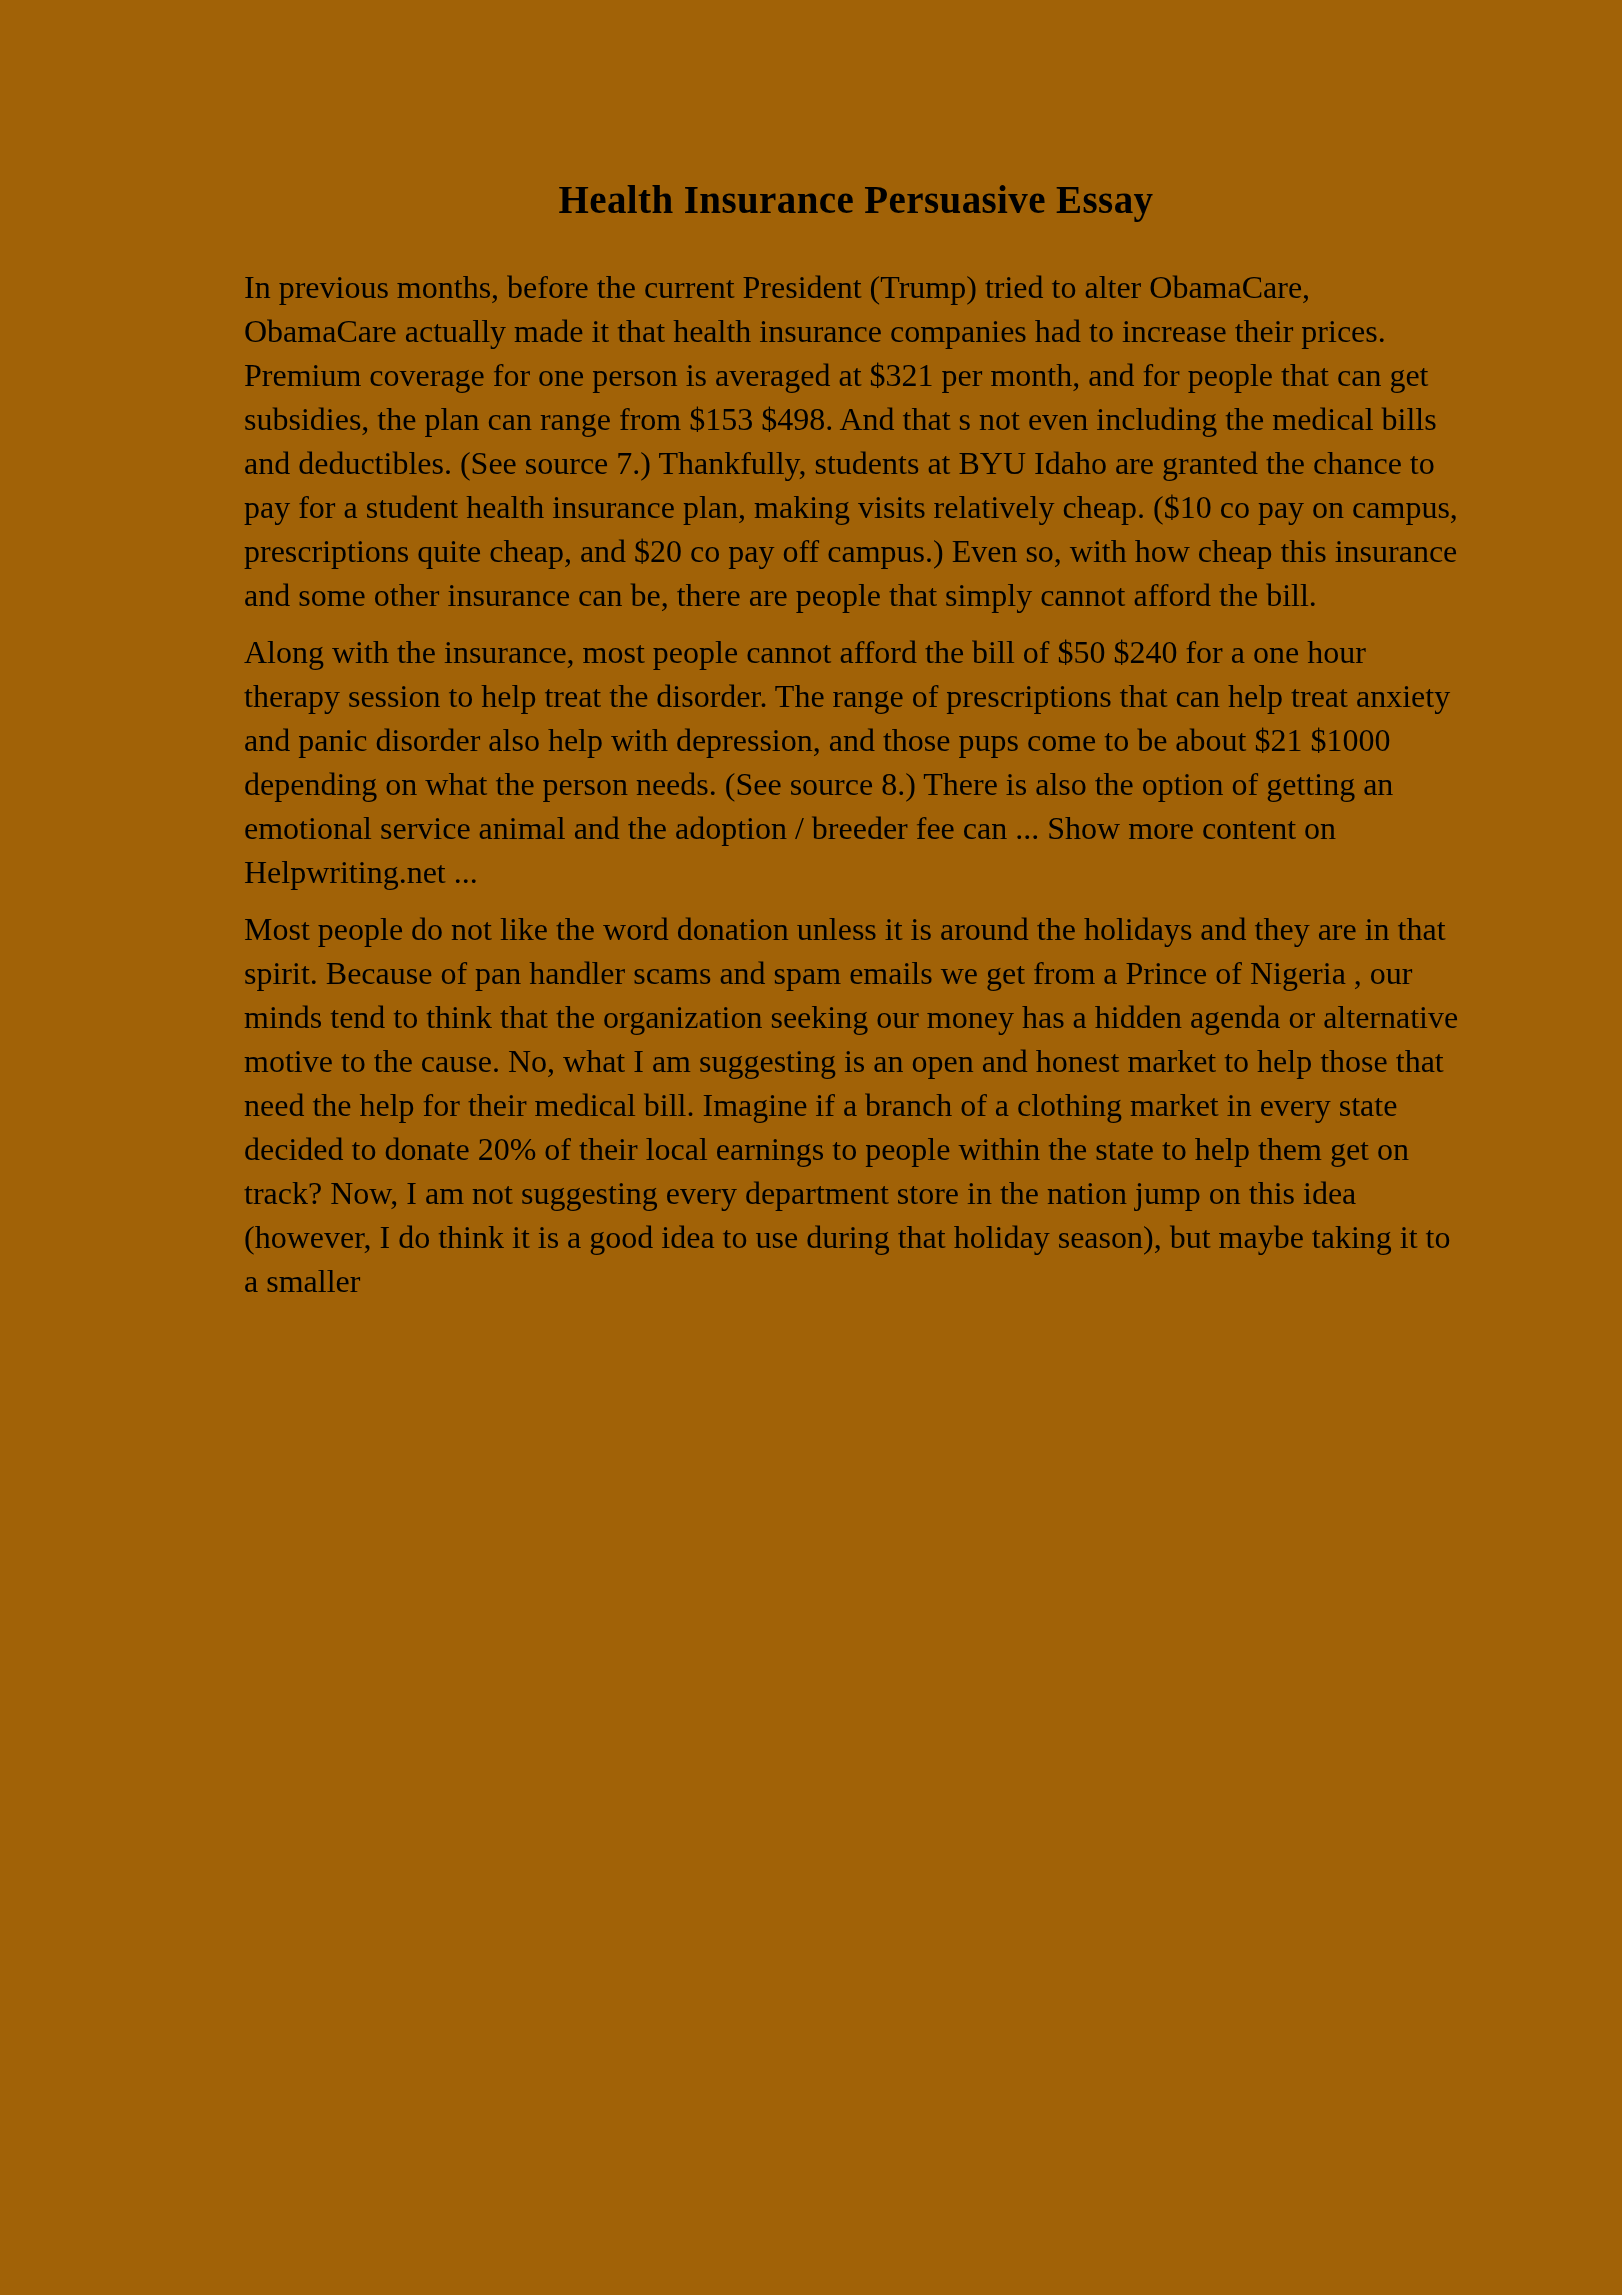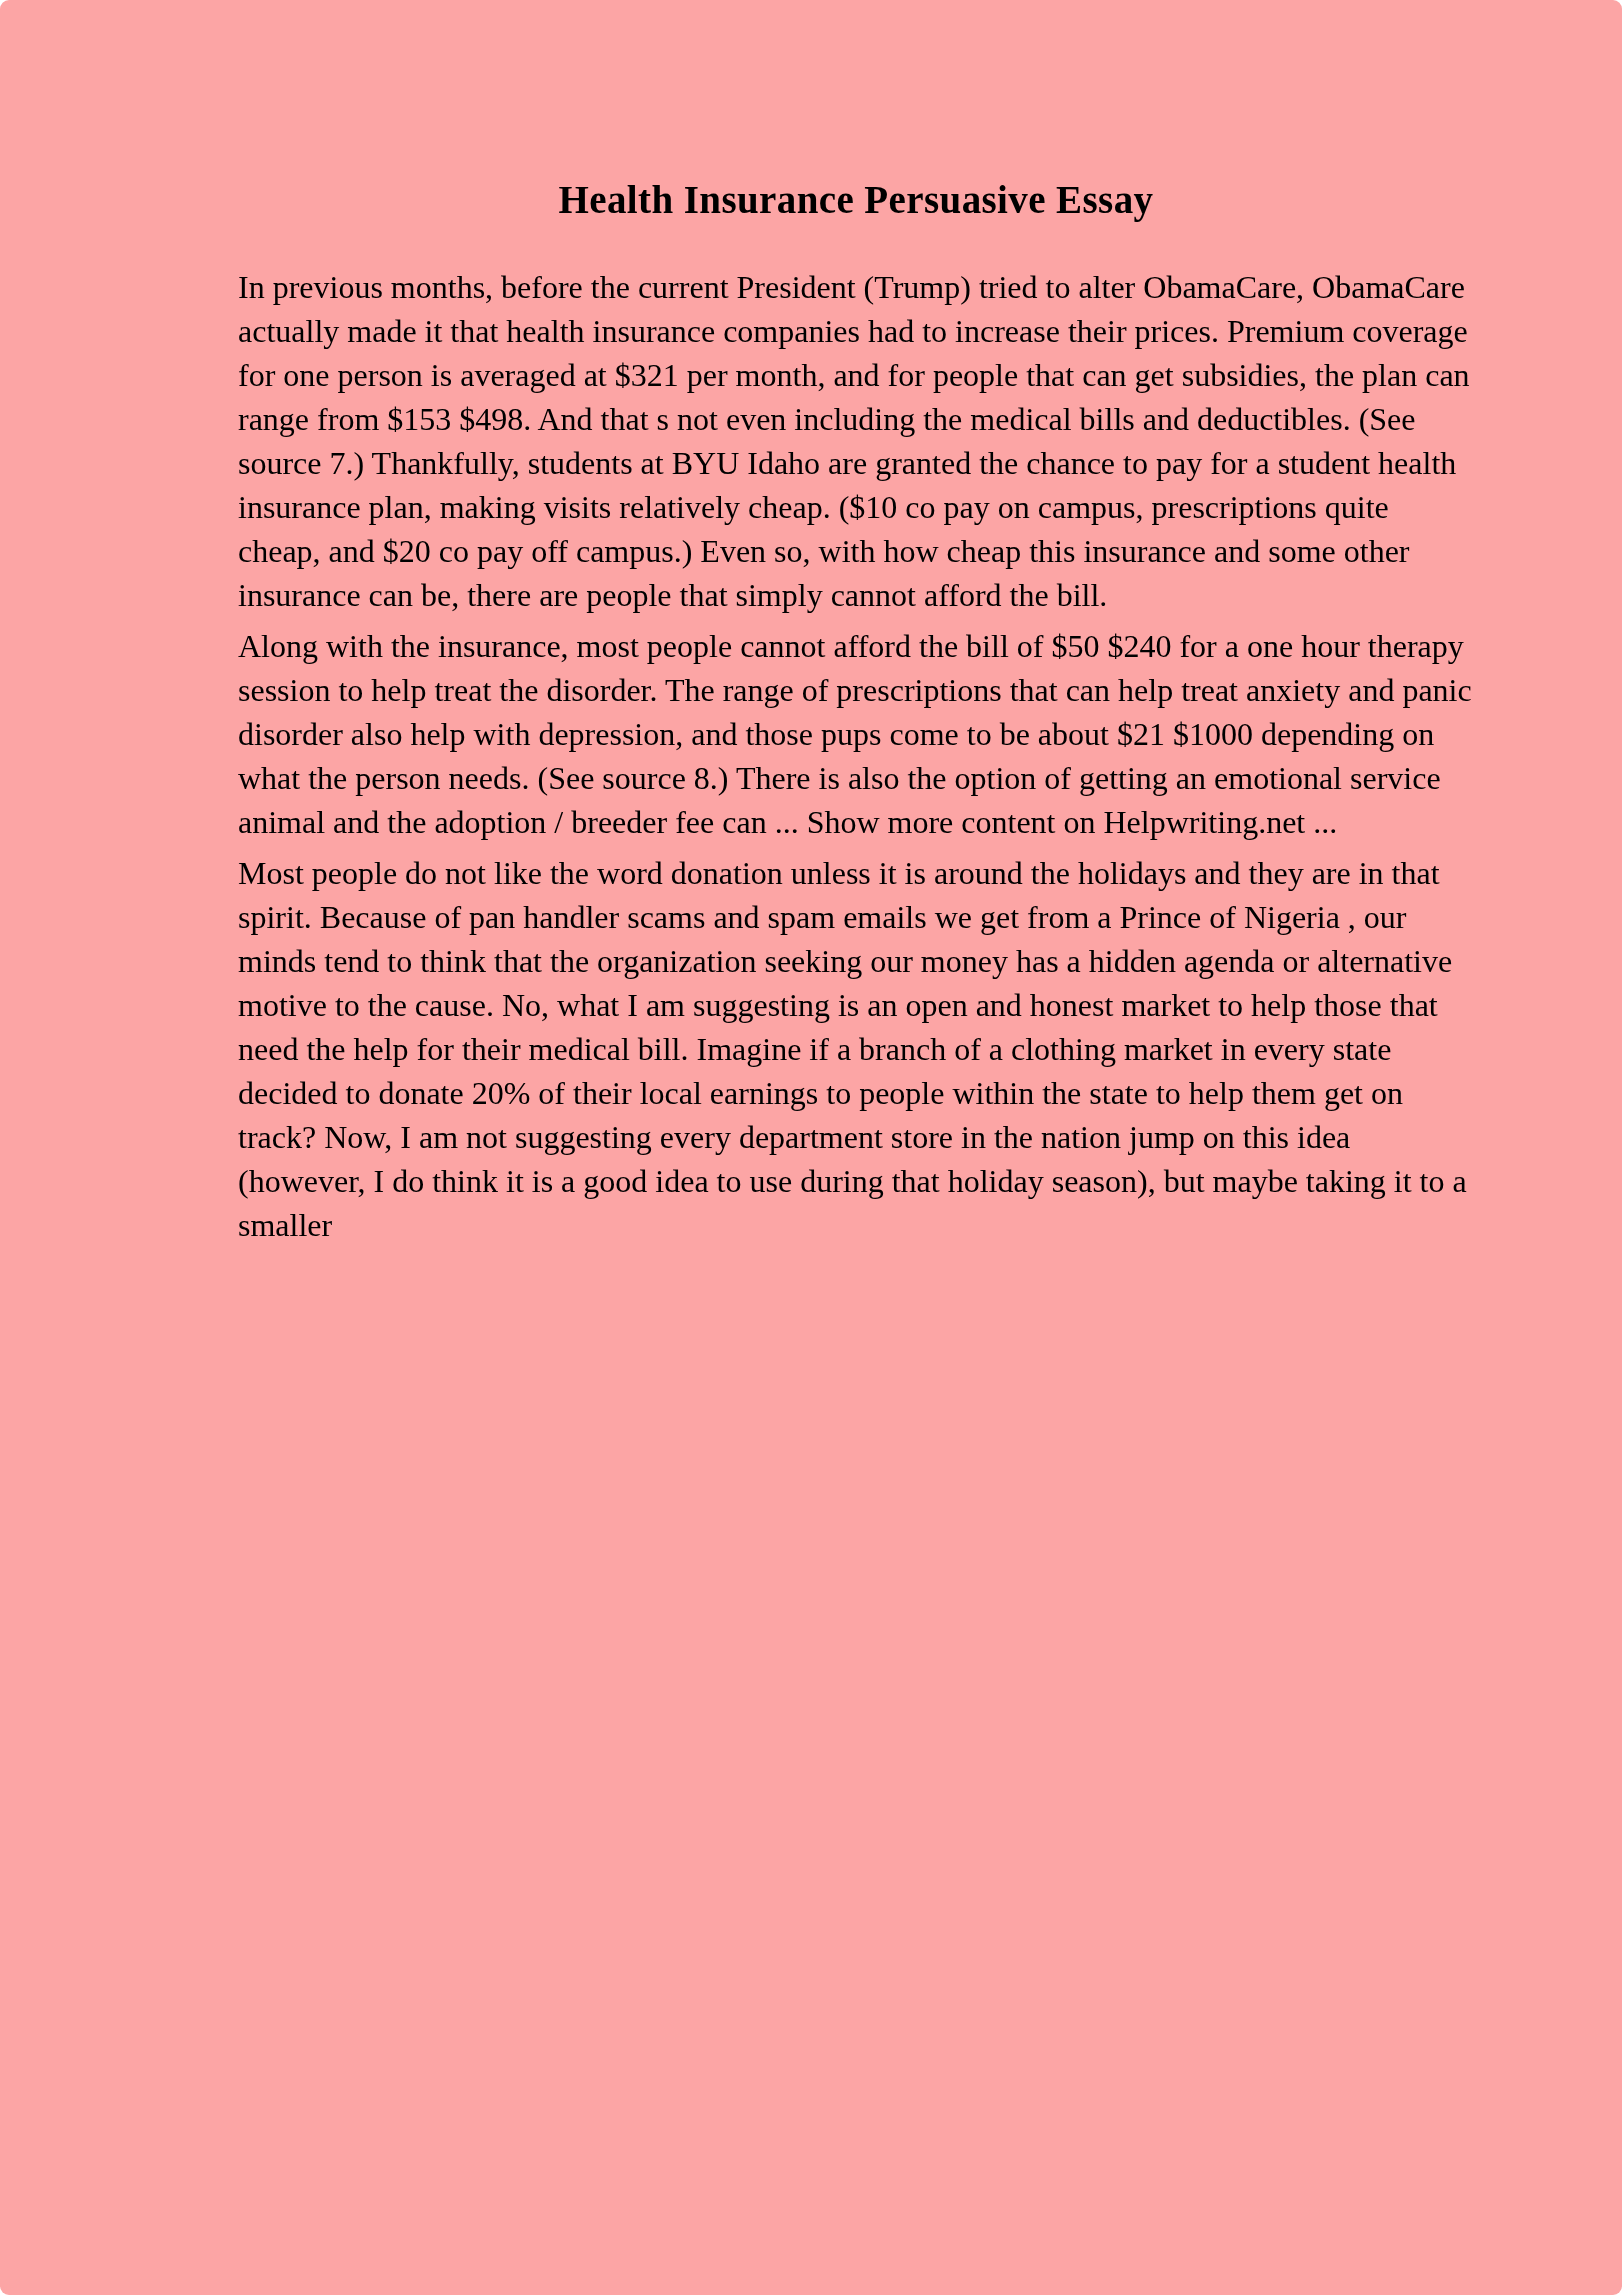--- a/index.html
+++ b/index.html
@@ -4,44 +4,43 @@
 <style>
   html, body {
     margin: 0;
     padding: 0;
     background: #ffffff;
   }
   .page {
     position: relative;
     width: 1622px;
     height: 2295px;
-    background: #fca5a5;
+    background: #a16207;
     overflow: hidden;
     font-family: "Liberation Serif", "DejaVu Serif", serif;
     color: #000000;
-    border-radius: 9px;
   }
   .content {
     position: absolute;
     left: 231px;
     top: 0;
     width: 1250px;
     padding-top: 176px;
     box-sizing: content-box;
   }
   .essay-title {
     margin: 0 0 41px 0;
     font-size: 39px;
     line-height: 48px;
     font-weight: bold;
     text-align: center;
     letter-spacing: 0.4px;
   }
   .essay-body p {
-    margin: 7px;
+    margin: 13px;
     padding: 0;
     font-size: 32px;
     line-height: 44px;
     font-weight: normal;
     text-align: left;
   }
 </style>
 </head>
 <body>
 

